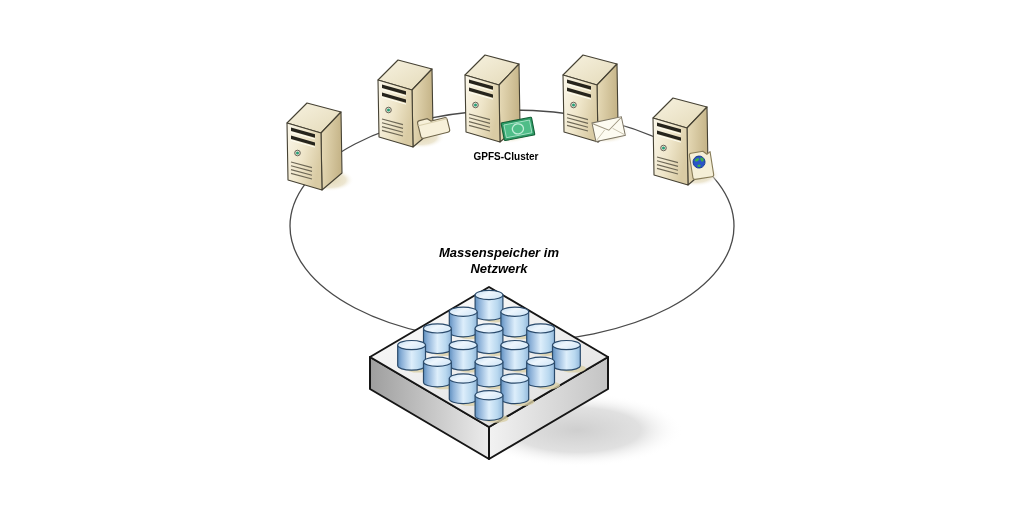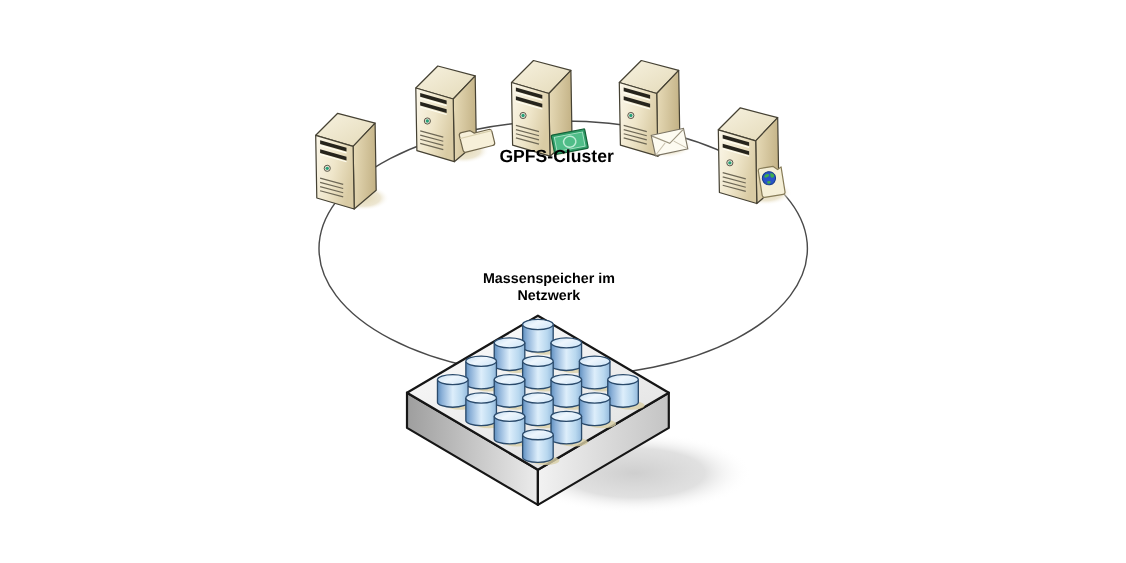--- a/index.html
+++ b/index.html
@@ -5,22 +5,22 @@
   html,body{margin:0;padding:0;background:#ffffff;}
   #stage{
     position:relative;width:1024px;height:512px;background:#ffffff;overflow:hidden;
     font-family:"Liberation Sans",sans-serif;
   }
   #scene{position:absolute;left:0;top:0;}
   .diagram-label{
     position:absolute;text-align:center;color:#000000;font-weight:bold;
     white-space:pre-line;
   }
-  #cluster-label{left:406px;top:135px;width:200px;font-size:16px;line-height:16px;}
-  #storage-label{left:399px;top:245px;width:200px;font-size:13px;line-height:15.5px;}
+  #cluster-label{left:406px;top:149px;width:200px;font-size:10px;line-height:16px;}
+  #storage-label{left:399px;top:245px;width:200px;font-size:13px;line-height:15.5px;font-style:italic;}
 </style>
 </head>
 <body>
 
 <div id="stage">
 
   <svg id="scene" width="1024" height="512" viewBox="0 0 1024 512">
     <defs>
       <linearGradient id="gFront" x1="0" y1="0" x2="1" y2="0.45">
         <stop offset="0" stop-color="#fbf7ea"></stop>

